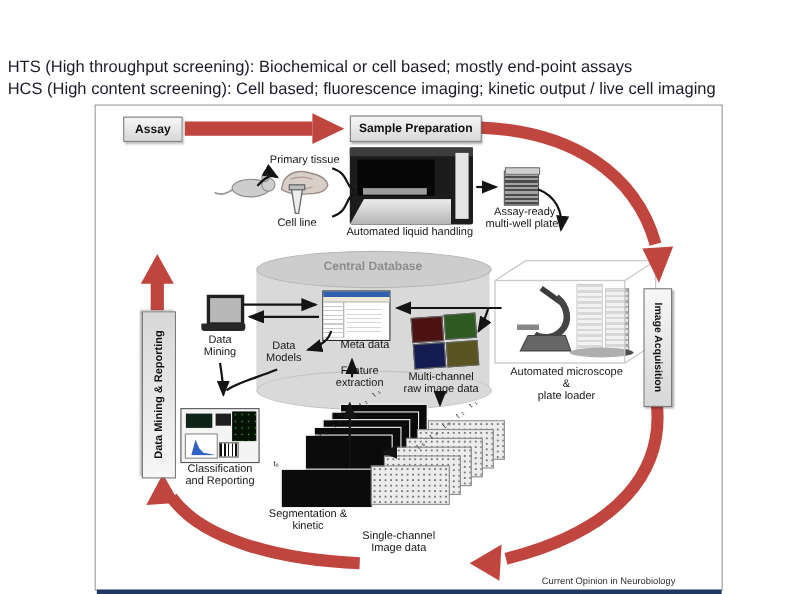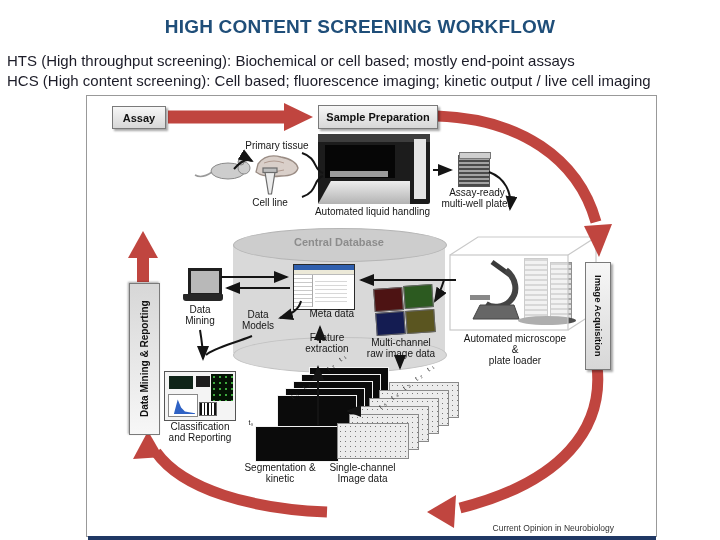--- a/index.html
+++ b/index.html
@@ -82,21 +82,20 @@
   .red{stroke:var(--red);fill:none;}
   .redf{fill:var(--red);stroke:none;}
   .blk{stroke:#141414;stroke-width:2;fill:none;}
   .cube{stroke:#c9c9c9;stroke-width:1.2;fill:none;}
 </style>
 </head>
 <body>
 
 <div id="slide">
 
-  <div id="title" class="abs">HIGH CONTENT SCREENING WORKFLOW</div>
   <div class="abs sub" style="top:72px;">HCS (High content screening): Cell based; fluorescence imaging; kinetic output / live cell imaging</div>
   <div class="abs sub" style="top:52px;">HTS (High throughput screening): Biochemical or cell based; mostly end-point assays</div>
 
   <div id="frame" class="abs"></div>
 
   <div id="cylbody" class="abs cyl"></div>
   <div id="cylbot" class="abs cyl"></div>
   <div id="cyltop" class="abs"></div>
   <div class="abs lbl" style="left:233px;top:236px;width:212px;font-size:11px;font-weight:600;color:#8c8c8c;">Central Database</div>
 
@@ -266,20 +265,20 @@
       <span class="ln">plate loader</span>
   </div>
   <div class="abs lbl" style="left:160px;top:421px;width:80px;">
     <span class="ln">Classification</span>
       <span class="ln">and Reporting</span>
   </div>
   <div class="abs lbl" style="left:236px;top:462px;width:88px;">
     <span class="ln">Segmentation &amp;</span>
       <span class="ln">kinetic</span>
   </div>
-  <div class="abs lbl" style="left:320px;top:462px;width:85px;">
+  <div class="abs lbl" style="left:320px;top:482px;width:85px;">
     <span class="ln">Single-channel</span>
       <span class="ln">Image data</span>
   </div>
 
   <div id="credit" class="abs" style="left:492px;top:523px;width:122px;">Current Opinion in Neurobiology</div>
   <div id="navybar" class="abs" style="background: rgb(32, 56, 100);"></div>
 </div>
 
 </body></html>

